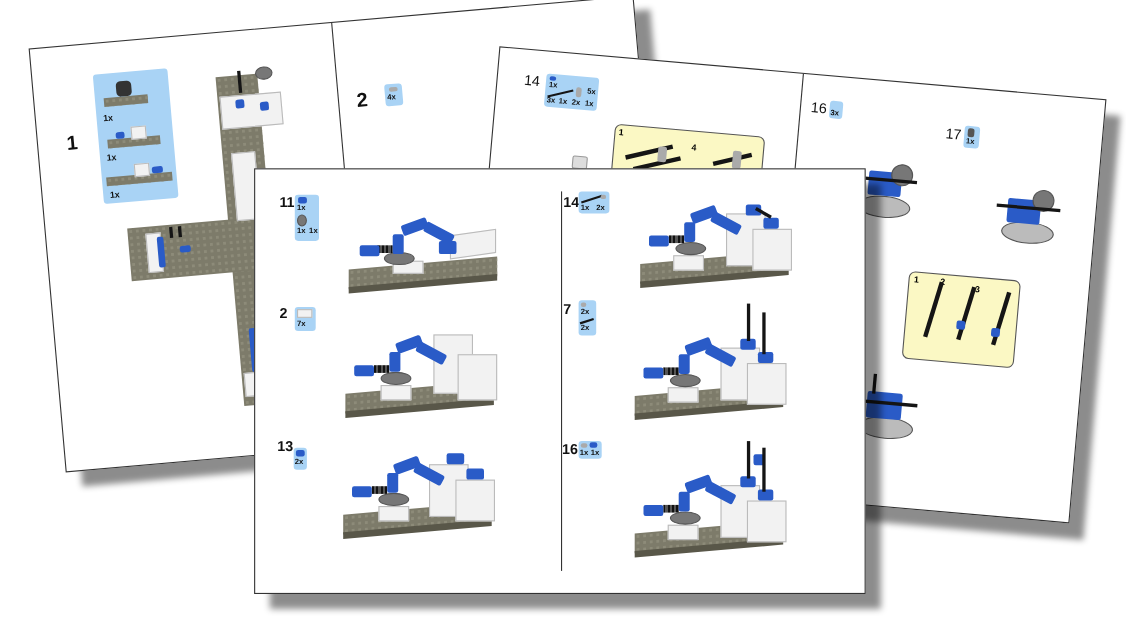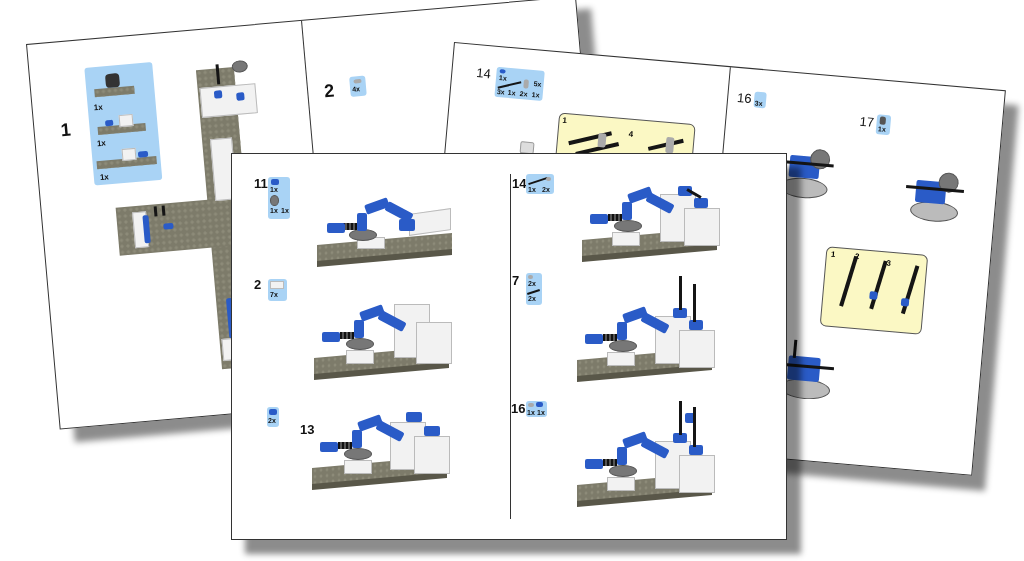--- a/index.html
+++ b/index.html
@@ -174,21 +174,21 @@
     <div class="brick-w" style="left:80px;top:2px;width:34px;height:52px;"></div>
     <div class="brick-w" style="left:102px;top:20px;width:34px;height:40px;"></div>
     <div class="gear" style="left:32px;top:36px;width:26px;height:10px;"></div>
     <div class="spring" style="left:26px;top:30px;width:14px;height:7px;"></div>
     <div class="brick-b" style="left:8px;top:30px;width:18px;height:10px;"></div>
     <div class="brick-b" style="left:40px;top:18px;width:10px;height:18px;"></div>
     <div class="brick-b" style="left:46px;top:6px;width:24px;height:10px;transform:rotate(-20deg);"></div>
     <div class="brick-b" style="left:64px;top:14px;width:28px;height:10px;transform:rotate(28deg);"></div>
   </div>
 
-  <div class="step-num" style="left:20px;top:268px;margin-left:48px;">13</div>
+  <div class="step-num" style="left:20px;top:244px;">13</div>
   <div class="parts" style="left:35px;top:253px;width:12px;height:20px;">
     <div class="brick-b" style="left:2px;top:2px;width:8px;height:6px;"></div>
     <div class="q" style="left:1px;top:10px;">2x</div>
   </div>
   <div class="model" style="left:80px;top:258px;width:140px;height:80px;">
     <div class="baseplate" style="left:0;top:50px;width:135px;height:18px;transform:skewY(-5deg);"></div>
     <div class="baseplate-side" style="left:0;top:66px;width:135px;height:6px;transform:skewY(-5deg);"></div>
     <div class="brick-w" style="left:32px;top:48px;width:26px;height:12px;"></div>
     <div class="brick-w" style="left:78px;top:10px;width:34px;height:46px;"></div>
     <div class="brick-w" style="left:102px;top:24px;width:34px;height:36px;"></div>

